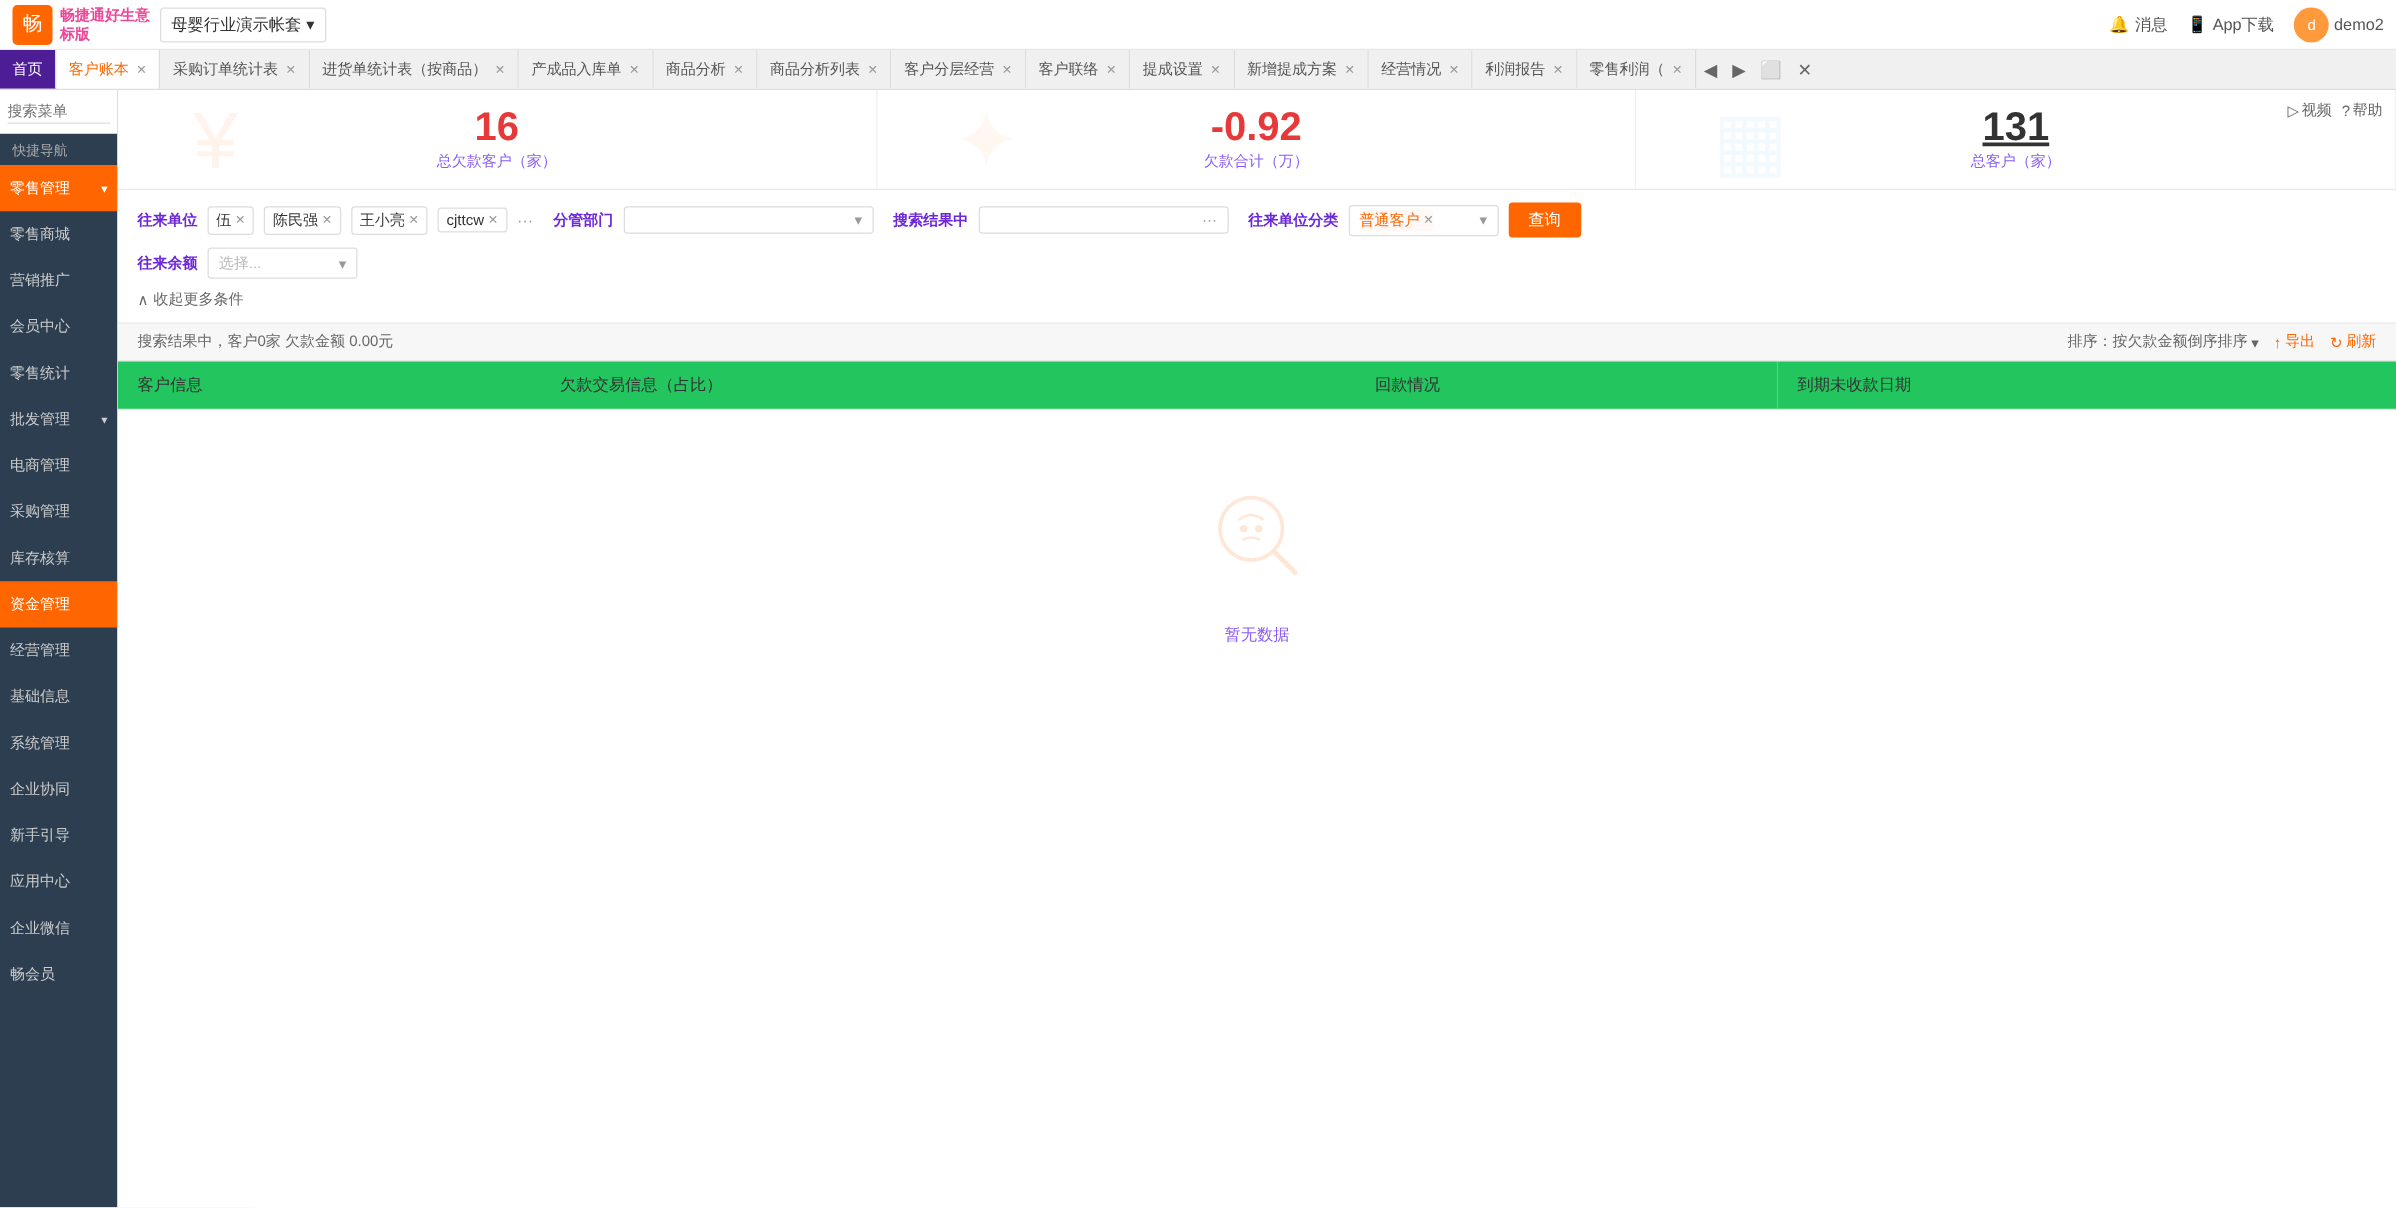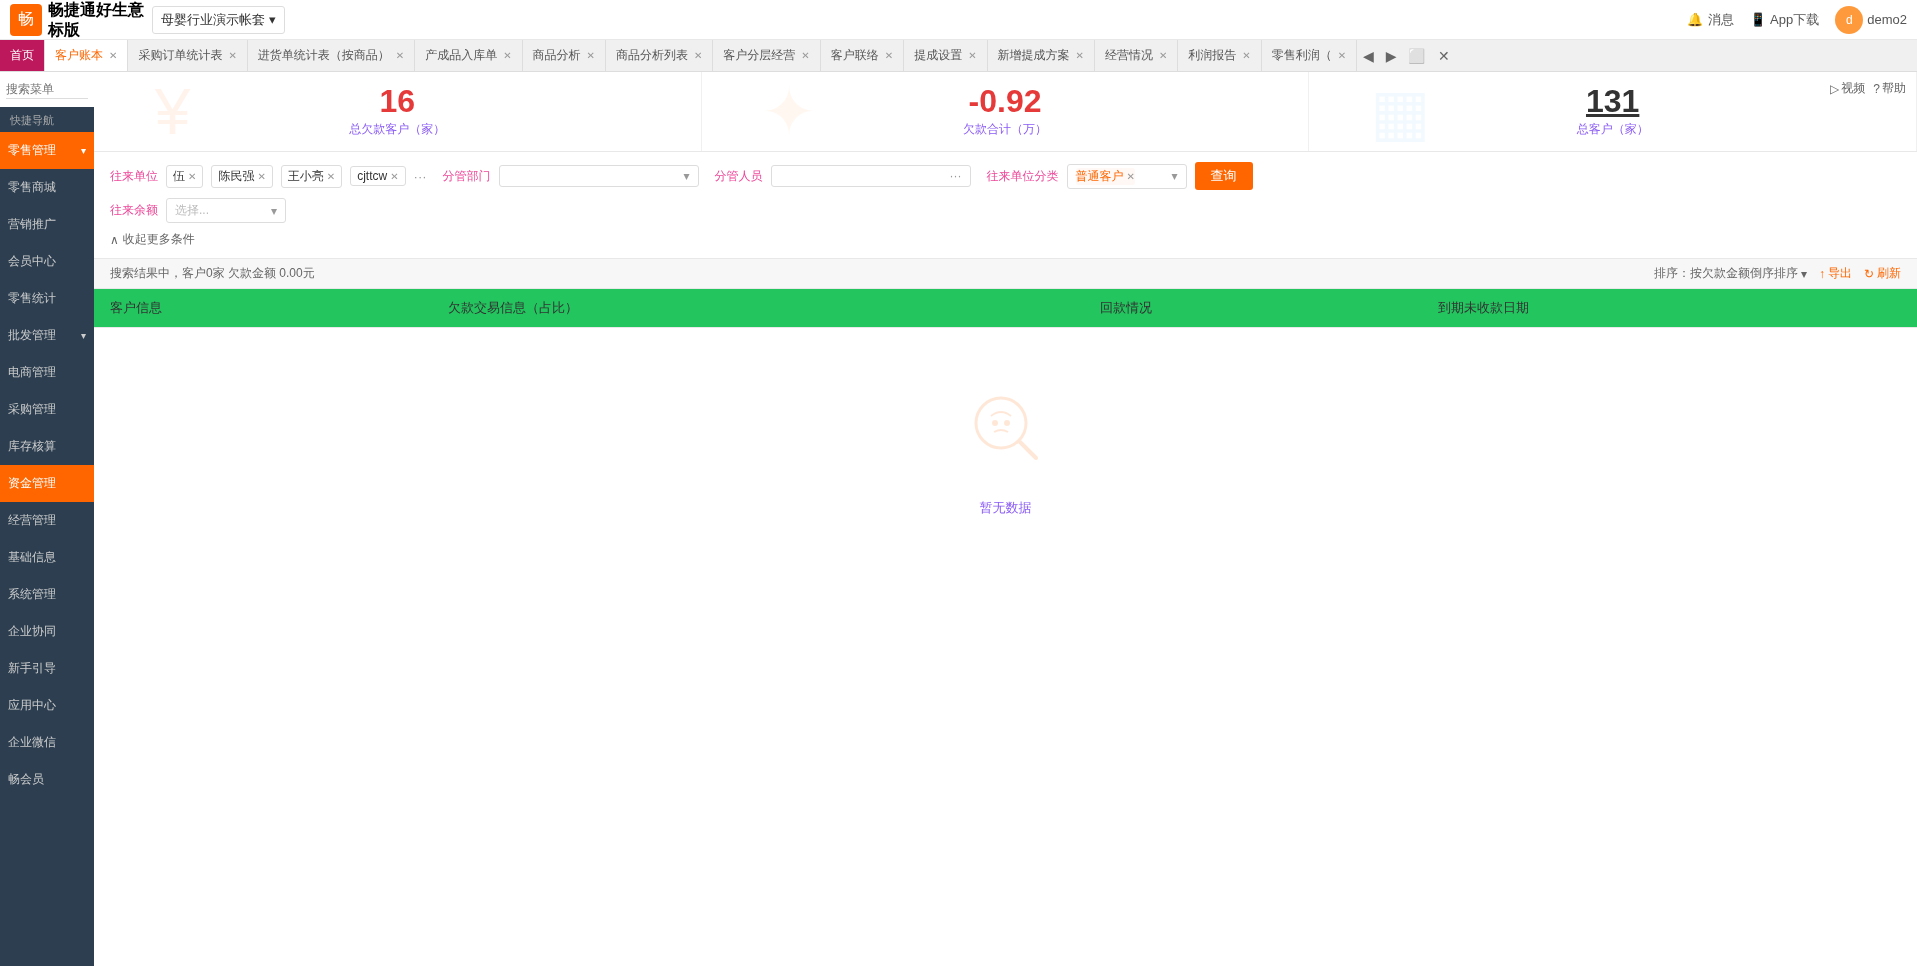--- a/index.html
+++ b/index.html
@@ -3,31 +3,31 @@
   <meta charset="utf-8">
   <style>
     * { box-sizing: border-box; margin: 0; padding: 0; }
     body { font-family: 'Microsoft YaHei', Arial, sans-serif; font-size: 13px; background: #f5f5f5; color: #333; display: flex; flex-direction: column; height: 100vh; overflow: hidden; }
 
     
     .top-bar { background: #fff; height: 40px; display: flex; align-items: center; padding: 0 10px; border-bottom: 1px solid #e8e8e8; justify-content: space-between; flex-shrink: 0; }
     .top-bar-left { display: flex; align-items: center; gap: 8px; }
     .logo-area { display: flex; align-items: center; gap: 6px; }
     .logo-icon { width: 32px; height: 32px; background: #ff6600; border-radius: 4px; display: flex; align-items: center; justify-content: center; color: #fff; font-size: 16px; }
-    .logo-text { font-size: 16px; color: #000000; font-weight: bold; line-height: 1.2; }
+    .logo-text { font-size: 12px; color: #ec4899; font-weight: bold; line-height: 1.2; }
     .store-selector { display: flex; align-items: center; gap: 4px; color: #333; font-size: 13px; cursor: pointer; padding: 4px 8px; border: 1px solid #ddd; border-radius: 3px; }
     .top-bar-right { display: flex; align-items: center; gap: 16px; font-size: 13px; color: #555; }
     .top-bar-right-item { display: flex; align-items: center; gap: 4px; cursor: pointer; }
     .avatar { width: 28px; height: 28px; border-radius: 50%; background: #ff9a3c; display: flex; align-items: center; justify-content: center; color: #fff; font-size: 12px; }
 
     
     .tab-bar { background: #f0f0f0; height: 32px; display: flex; align-items: center; padding: 0; flex-shrink: 0; border-bottom: 1px solid #ddd; overflow: hidden; }
     .tab-item { height: 100%; display: flex; align-items: center; padding: 0 10px; font-size: 12px; cursor: pointer; border-right: 1px solid #ddd; white-space: nowrap; color: #555; gap: 4px; background: #f0f0f0; }
     .tab-item.active { background: #fff; color: #ff6600; font-weight: 500; }
-    .tab-item.home { background: #be185d; color: #fff; }
+    .tab-item.home { background: #4c1d95; color: #fff; }
     .tab-close { color: #999; font-size: 10px; margin-left: 2px; }
     .tab-nav-btn { padding: 0 6px; cursor: pointer; color: #666; font-size: 14px; }
 
     
     .main-layout { display: flex; flex: 1; overflow: hidden; }
 
     
     .sidebar { width: 94px; background: #2c3e50; display: flex; flex-direction: column; flex-shrink: 0; overflow-y: auto; }
     .sidebar-search { padding: 8px 6px; background: #fff; }
     .sidebar-search input { width: 100%; border: none; border-bottom: 1px solid #ddd; font-size: 12px; color: #333; outline: none; padding: 2px 0; background: transparent; }
@@ -46,21 +46,21 @@
     .stat-value { font-size: 32px; font-weight: bold; color: #e63939; line-height: 1; }
     .stat-value.negative { color: #e63939; }
     .stat-value.dark { color: #333; text-decoration: underline; }
     .stat-label { font-size: 12px; color: #8b5cf6; margin-top: 4px; }
     .stat-actions { position: absolute; top: 8px; right: 10px; display: flex; gap: 8px; font-size: 12px; color: #666; }
     .stat-action-btn { display: flex; align-items: center; gap: 2px; cursor: pointer; color: #666; }
 
     
     .filter-bar { background: #fff; padding: 10px 16px; border-bottom: 1px solid #e8e8e8; flex-shrink: 0; }
     .filter-row { display: flex; align-items: center; gap: 8px; margin-bottom: 8px; flex-wrap: wrap; }
-    .filter-label { font-size: 12px; color: #ec4899; white-space: nowrap; }
+    .filter-label { font-size: 12px; color: #6d28d9; white-space: nowrap; font-weight: bold; }
     .filter-tag { display: inline-flex; align-items: center; gap: 3px; background: #fff; border: 1px solid #ddd; border-radius: 3px; padding: 2px 6px; font-size: 12px; color: #333; }
     .filter-tag .close { color: #999; cursor: pointer; font-size: 10px; }
     .filter-select { display: inline-flex; align-items: center; gap: 4px; border: 1px solid #ddd; border-radius: 3px; padding: 3px 8px; font-size: 12px; color: #333; cursor: pointer; min-width: 120px; background: #fff; }
     .filter-select-wide { min-width: 200px; }
     .filter-select .caret { color: #999; margin-left: auto; }
     .filter-more-dots { color: #999; cursor: pointer; }
     .collapse-btn { display: flex; align-items: center; gap: 4px; color: #666; font-size: 12px; cursor: pointer; margin: 0 auto; }
     .query-btn { background: #ff6600; color: #fff; border: none; border-radius: 3px; padding: 5px 16px; font-size: 13px; cursor: pointer; }
 
     
@@ -298,21 +298,21 @@
           <span class="close">✕</span>
         </div>
         <span class="filter-more-dots">···</span>
 
         <span class="filter-label" style="margin-left:8px;">分管部门</span>
         <div class="filter-select filter-select-wide">
           <span></span>
           <span class="caret">▾</span>
         </div>
 
-        <span class="filter-label" style="margin-left:8px;">分管人员</span>
+        <span class="filter-label" style="margin-left:8px;">搜索结果中</span>
         <div class="filter-select filter-select-wide">
           <span></span>
           <span class="caret">···</span>
         </div>
 
         <span class="filter-label" style="margin-left:8px;">往来单位分类</span>
         <div class="filter-select">
           <div class="filter-tag tag-orange" style="border:none;padding:0;">
             <span>普通客户</span>
             <span class="close">✕</span>

